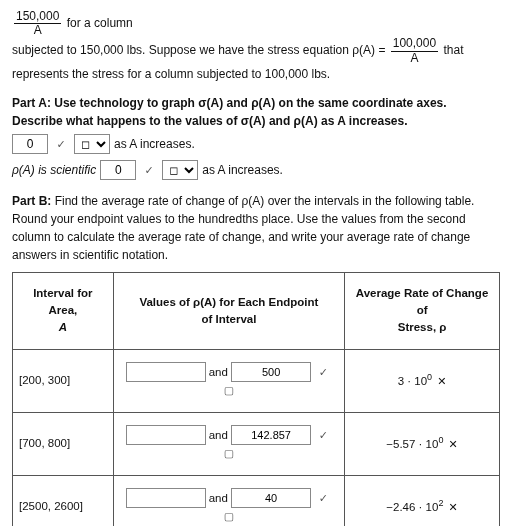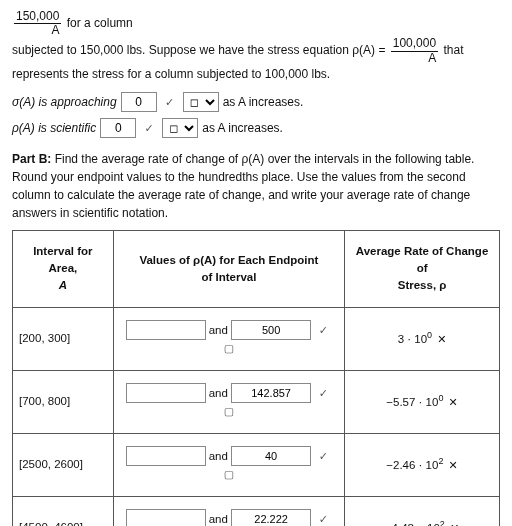--- a/index.html
+++ b/index.html
@@ -14,21 +14,21 @@
       line-height: 1.5;
     }
     .intro-text {
       margin-bottom: 8px;
       font-size: 12px;
       line-height: 1.6;
     }
     .fraction {
       display: inline-flex;
       flex-direction: column;
-      align-items: flex-end;
+      align-items: center;
       vertical-align: middle;
       font-size: 12px;
       line-height: 1.1;
       margin: 0 2px;
     }
     .fraction .numerator {
       border-bottom: 1px solid #111;
       padding: 0 2px;
       text-align: center;
     }
@@ -141,23 +141,26 @@
   <span class="fraction">
     <span class="numerator">100,000</span>
     <span class="denominator">A</span>
   </span>
   <span>that</span>
   <br>
   <span>represents the stress for a column subjected to 100,000 lbs.</span>
 </div>
 
 <div>
+  <div class="part-header">
+    <span>Part A:</span>
+    <span> Use technology to graph σ(A) and ρ(A) on the same coordinate axes. Describe what happens to the values of σ(A) and ρ(A) as A increases.</span>
+  </div>
 
   <div class="approaching-row">
-    <span class="approaching-label">σ(A) is approaching</span>
     <input class="input-box" type="text" value="0" style="">
     <span class="check-icon">✓</span>
     <select class="select-box">
       <option>◻</option>
     </select>
     <span>as A increases.</span>
   </div>
 
   <div class="approaching-row">
     <span class="approaching-label">ρ(A) is scientific</span>

